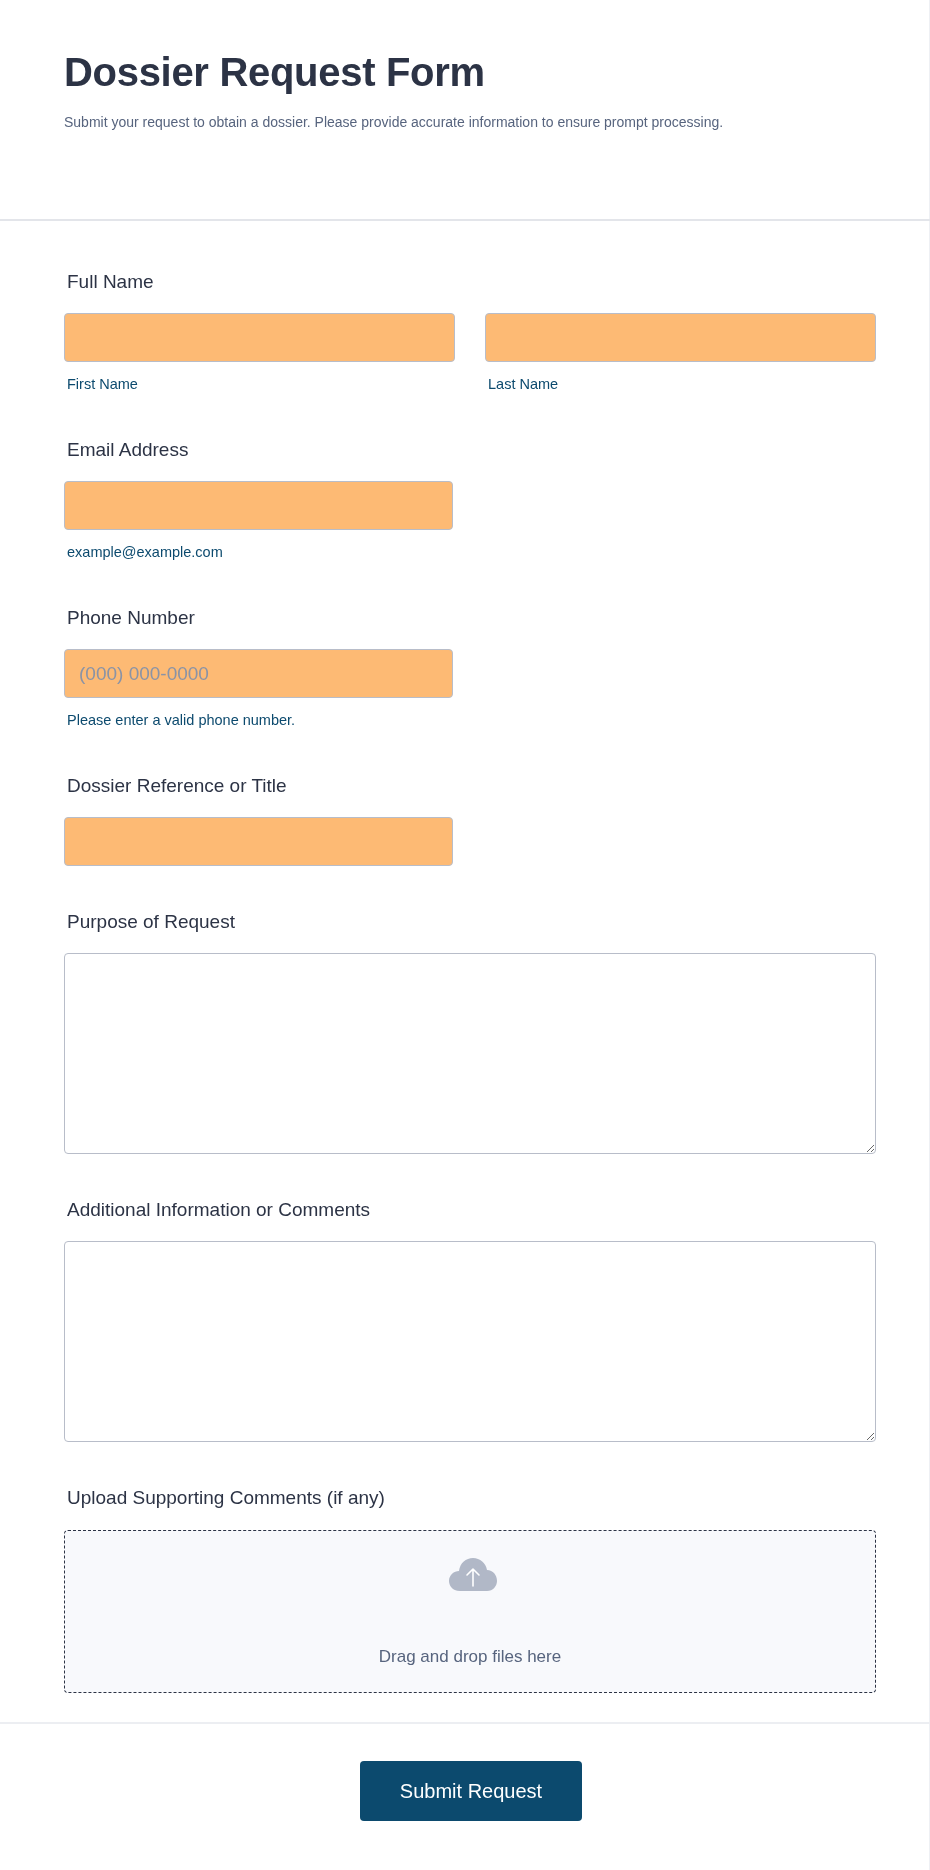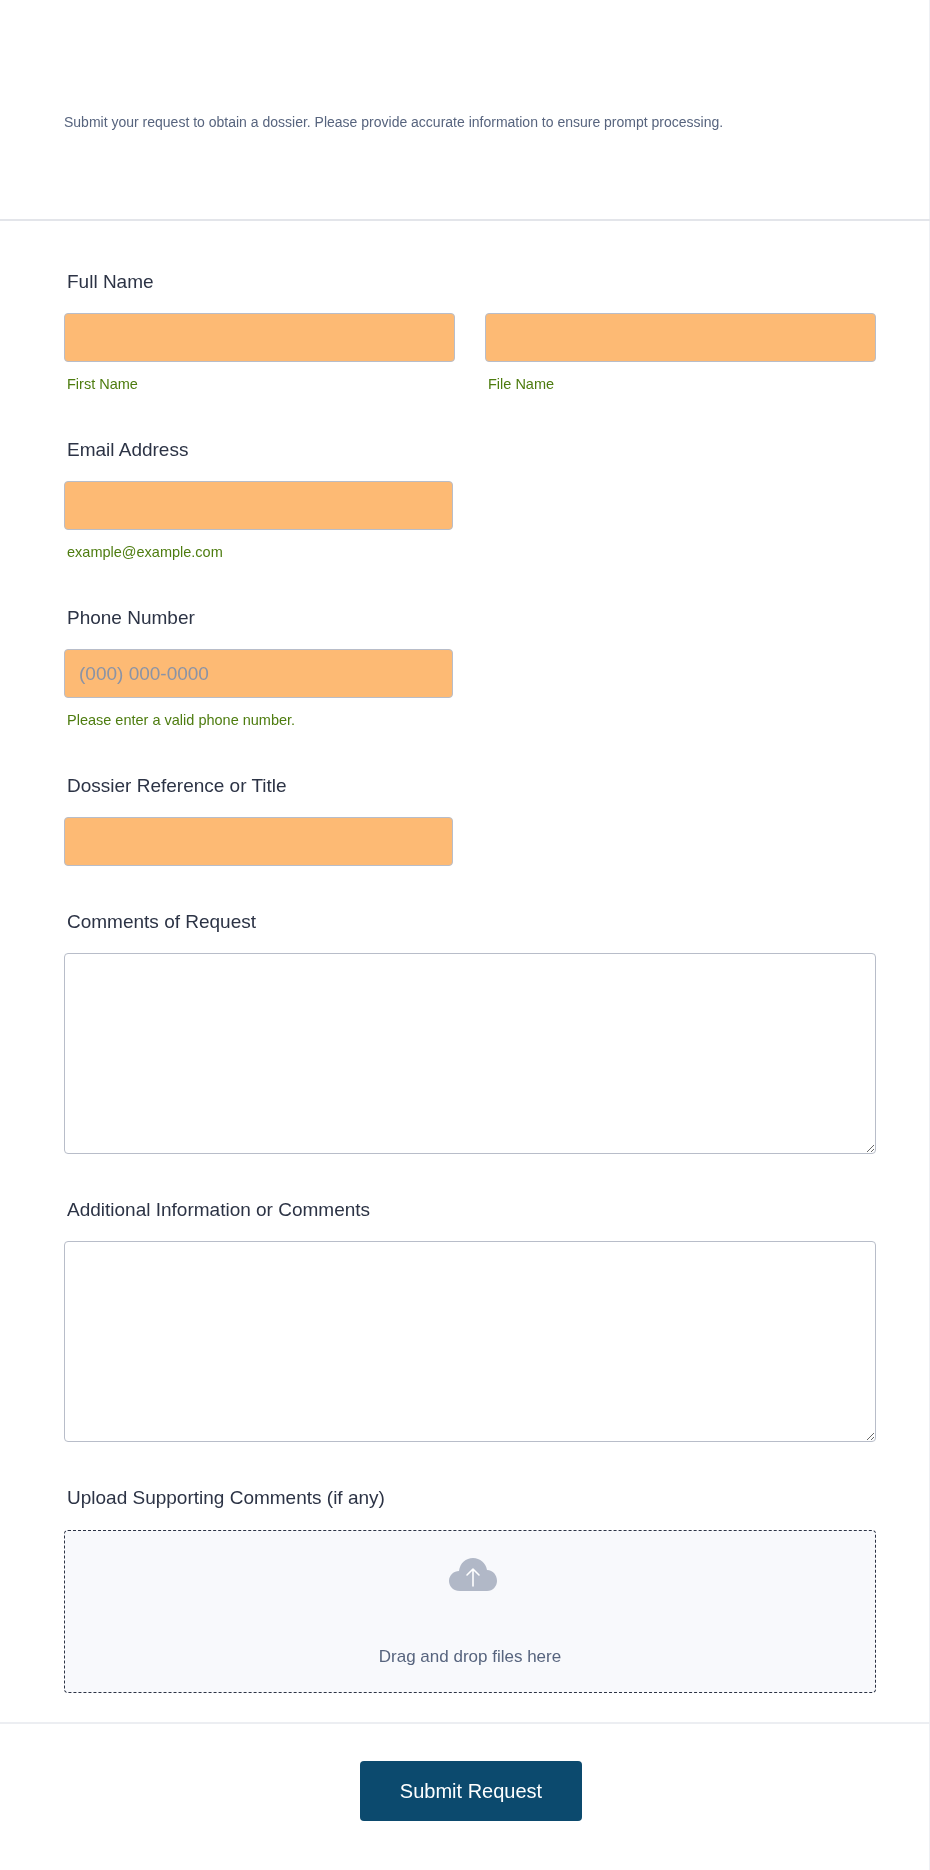--- a/index.html
+++ b/index.html
@@ -5,21 +5,21 @@
     * { box-sizing: border-box; margin: 0; padding: 0; }
     html, body { width: 930px; height: 1870px; background: #ffffff; overflow: hidden; }
     body { font-family: "Liberation Sans", "DejaVu Sans", sans-serif; color: #2c3345; position: relative; }
     .page { position: absolute; left: 0; top: 0; width: 930px; height: 1870px; border-right: 1px solid #eef0f4; }
 
     .header { position: absolute; left: 0; top: 0; width: 930px; height: 221px; border-bottom: 2px solid #e3e5ea; }
     .title { position: absolute; left: 64px; top: 50px; font-size: 40px; font-weight: bold; color: #2c3345; letter-spacing: -0.3px; white-space: nowrap; }
     .subtitle { position: absolute; left: 64px; top: 106px; width: 790px; font-size: 14px; line-height: 32px; color: #57647e; }
 
     .label { position: absolute; left: 67px; font-size: 19px; color: #2c3345; white-space: nowrap; }
-    .sublabel { position: absolute; font-size: 14.5px; color: #4d7c0f; white-space: nowrap; }
+    .sublabel { position: absolute; font-size: 14.5px; color: #0c4a6e; white-space: nowrap; }
     .input { position: absolute; height: 49px; border: 1px solid #b8bdc9; border-radius: 4px; background: #fdba74;
              font-family: "Liberation Sans", "DejaVu Sans", sans-serif; font-size: 19px; color: #2c3345; padding: 0 14px; outline: none; }
     .input::placeholder { color: #8a93a6; }
     .textarea { position: absolute; left: 64px; width: 812px; height: 201px; border: 1px solid #b8bdc9; border-radius: 4px;
                 background: #ffffff; resize: vertical; font-family: "Liberation Sans", "DejaVu Sans", sans-serif; font-size: 18px; padding: 10px 14px; outline: none; }
 
     .dropzone { position: absolute; left: 64px; top: 1530px; width: 812px; height: 163px; border: 1.5px dashed #2c3345;
                 border-radius: 4px; background: #f8f9fc; text-align: center; cursor: pointer; }
     .cloud { position: absolute; left: 383px; top: 26px; width: 50px; height: 36px; }
     .upload-title { position: absolute; left: 0; width: 100%; top: 82px; font-size: 22px; font-weight: bold; color: #2c3345; }
@@ -28,41 +28,42 @@
     .footer { position: absolute; left: 0; top: 1722px; width: 930px; height: 148px; border-top: 2px solid #eceef2; }
     .submit { position: absolute; left: 360px; top: 37px; width: 222px; height: 60px; border: none; border-radius: 4px;
               background: #0c4a6e; color: #ffffff; font-family: "Liberation Sans", "DejaVu Sans", sans-serif; font-size: 20px; cursor: pointer; }
   </style>
 </head>
 <body>
 
 <div class="page">
 
   <div class="header">
+    <h1 class="title">Dossier Request Form</h1>
     <p class="subtitle">Submit your request to obtain a dossier. Please provide accurate information to ensure prompt processing.</p>
   </div>
 
   <label class="label" style="top:271px;">Full Name</label>
   <input class="input" type="text" style="left: 64px; top: 313px; width: 391px;" value="">
   <input class="input" type="text" style="left: 485px; top: 313px; width: 391px;" value="">
   <span class="sublabel" style="left:67px; top:376px;">First Name</span>
-  <span class="sublabel" style="left:488px; top:376px;">File Name</span>
+  <span class="sublabel" style="left:488px; top:376px;">Last Name</span>
 
   <label class="label" style="top:439px;">Email Address</label>
   <input class="input" type="email" style="left: 64px; top: 481px; width: 389px;" value="">
   <span class="sublabel" style="left:67px; top:544px;">example@example.com</span>
 
   <label class="label" style="top:607px;">Phone Number</label>
   <input class="input" type="tel" style="left: 64px; top: 649px; width: 389px;" placeholder="(000) 000-0000">
   <span class="sublabel" style="left:67px; top:712px;">Please enter a valid phone number.</span>
 
   <label class="label" style="top:775px;">Dossier Reference or Title</label>
   <input class="input" type="text" style="left: 64px; top: 817px; width: 389px;" value="">
 
-  <label class="label" style="top:911px;">Comments of Request</label>
+  <label class="label" style="top:911px;">Purpose of Request</label>
   <textarea class="textarea" style="top: 953px;"></textarea>
 
   <label class="label" style="top:1199px;">Additional Information or Comments</label>
   <textarea class="textarea" style="top: 1241px;"></textarea>
 
   <label class="label" style="top:1487px;">Upload Supporting Comments (if any)</label>
   <div class="dropzone">
     <span class="cloud">
       <svg width="50" height="36" viewBox="0 0 50 36">
         <path d="M12 34 C4 34 1 28 1 24 C1 18 6 14 11 14 C12 6 18 1 25 1 C32 1 38 6 39 13 C45 13 49 18 49 24 C49 29 45 34 39 34 Z" fill="#b1b8c7"></path>

